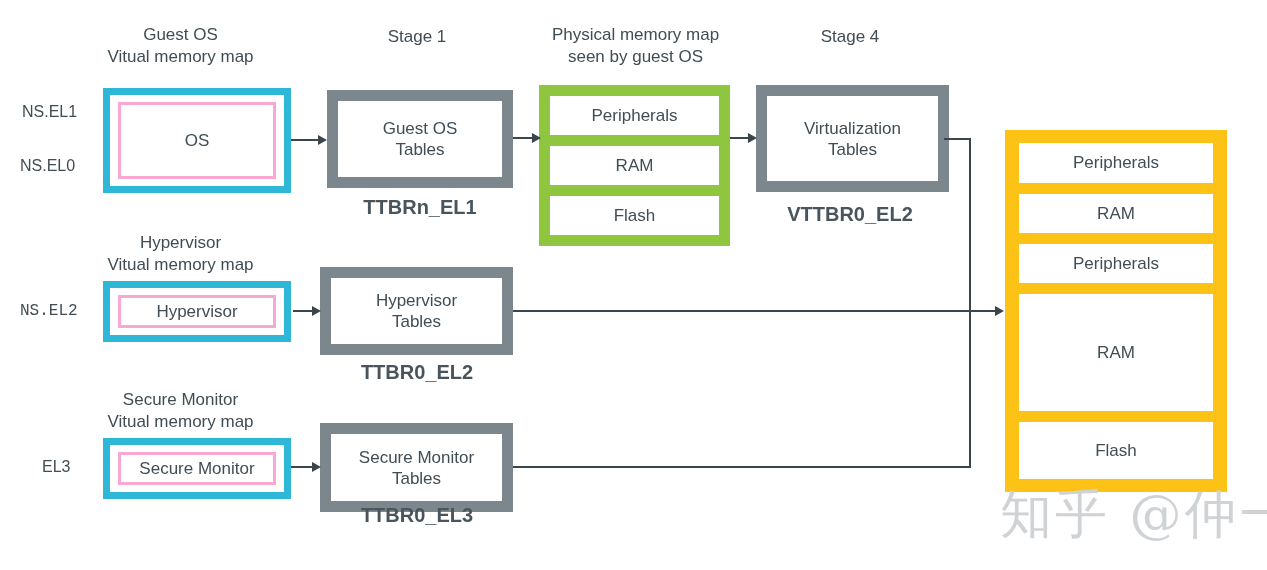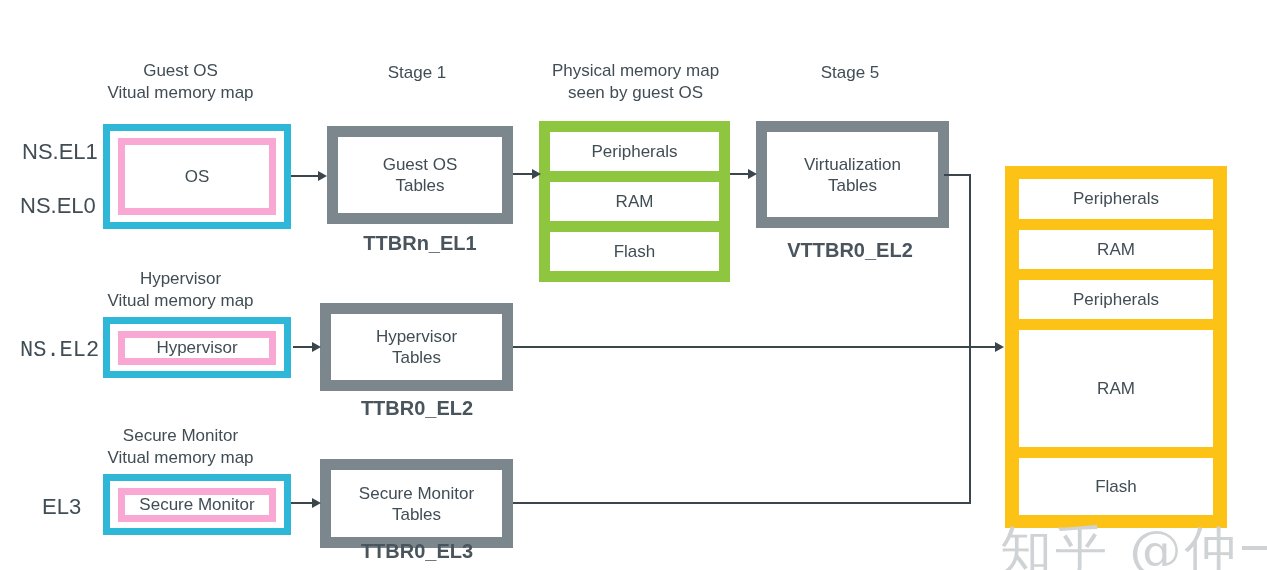--- a/index.html
+++ b/index.html
@@ -8,25 +8,25 @@
     --green:#8ec63f;
     --yellow:#fcc215;
     --ink:#414d55;
     --line:#3b454c;
   }
   html,body{margin:0;padding:0;background:#fff;}
   #stage{
     position:relative;width:1267px;height:570px;background:#ffffff;overflow:hidden;
     font-family:"Liberation Sans","DejaVu Sans",sans-serif;color:var(--ink);
   }
-  .abs{position:absolute;box-sizing:border-box;margin-top:36px;}
+  .abs{position:absolute;box-sizing:border-box;}
   .title{font-size:17px;line-height:22px;text-align:center;color:var(--ink);}
-  .el-label{font-size:22px;color:var(--ink);white-space:nowrap;}
+  .el-label{font-size:16px;color:var(--ink);white-space:nowrap;}
   .vm-frame{border:7px solid var(--cyan);background:#fff;display:flex;flex-direction:column;gap:8px;padding:7px 8px;}
-  .vm-seg{flex:1;background:#fff;border:7px solid #f9a8d4;display:flex;align-items:center;justify-content:center;font-size:17px;color:var(--ink);}
+  .vm-seg{flex:1;background:#fff;border:3px solid #f9a8d4;display:flex;align-items:center;justify-content:center;font-size:17px;color:var(--ink);}
   .table-frame{border:11px solid var(--gray);background:#fff;display:flex;flex-direction:column;align-items:center;justify-content:center;text-align:center;font-size:17px;line-height:21px;color:var(--ink);}
   .table-frame span{display:block;}
   .phys-frame{background:var(--green);padding:11px;display:flex;flex-direction:column;gap:11px;}
   .phys-seg{height:39px;background:#fff;display:flex;align-items:center;justify-content:center;font-size:17px;color:var(--ink);}
   .sys-frame{background:var(--yellow);padding:13px 14px;display:flex;flex-direction:column;gap:11px;}
   .sys-seg{background:#fff;display:flex;align-items:center;justify-content:center;font-size:17px;color:var(--ink);}
   .register{font-family:Liberation Sans, sans-serif;font-weight:bold;font-size:20px;color:#49545c;text-align:center;white-space:nowrap;}
   .line{background:var(--line);}
   .head{width:0;height:0;border-top:5px solid transparent;border-bottom:5px solid transparent;border-left:9px solid var(--line);}
   .wm-main{font-family:"DejaVu Serif","Liberation Serif",serif;font-size:52px;line-height:44px;color:#d0d3d5;text-align:right;letter-spacing:3px;white-space:nowrap;}
@@ -39,21 +39,21 @@
 
   <div class="abs title" style="left:78px;top:24px;width:205px;">
     <div>Guest OS</div>
     <div>Vitual memory map</div>
   </div>
   <div class="abs title" style="left:357px;top:26px;width:120px;">Stage 1</div>
   <div class="abs title" style="left:533px;top:24px;width:205px;">
     <div>Physical memory map</div>
     <div>seen by guest OS</div>
   </div>
-  <div class="abs title" style="left:790px;top:26px;width:120px;">Stage 5</div>
+  <div class="abs title" style="left:790px;top:26px;width:120px;">Stage 4</div>
 
   <div class="abs el-label" style="left:22px;top:103px;">NS.EL1</div>
   <div class="abs el-label" style="left:20px;top:157px;">NS.EL0</div>
   <div class="abs el-label" style="left:20px;top:302px;font-family:Liberation Mono, monospace;">NS.EL2</div>
   <div class="abs el-label" style="left:42px;top:458px;">EL3</div>
 
   <div class="abs vm-frame" style="left:103px;top:88px;width:188px;height:105px;">
     <div class="vm-seg">OS</div>
   </div>
 

